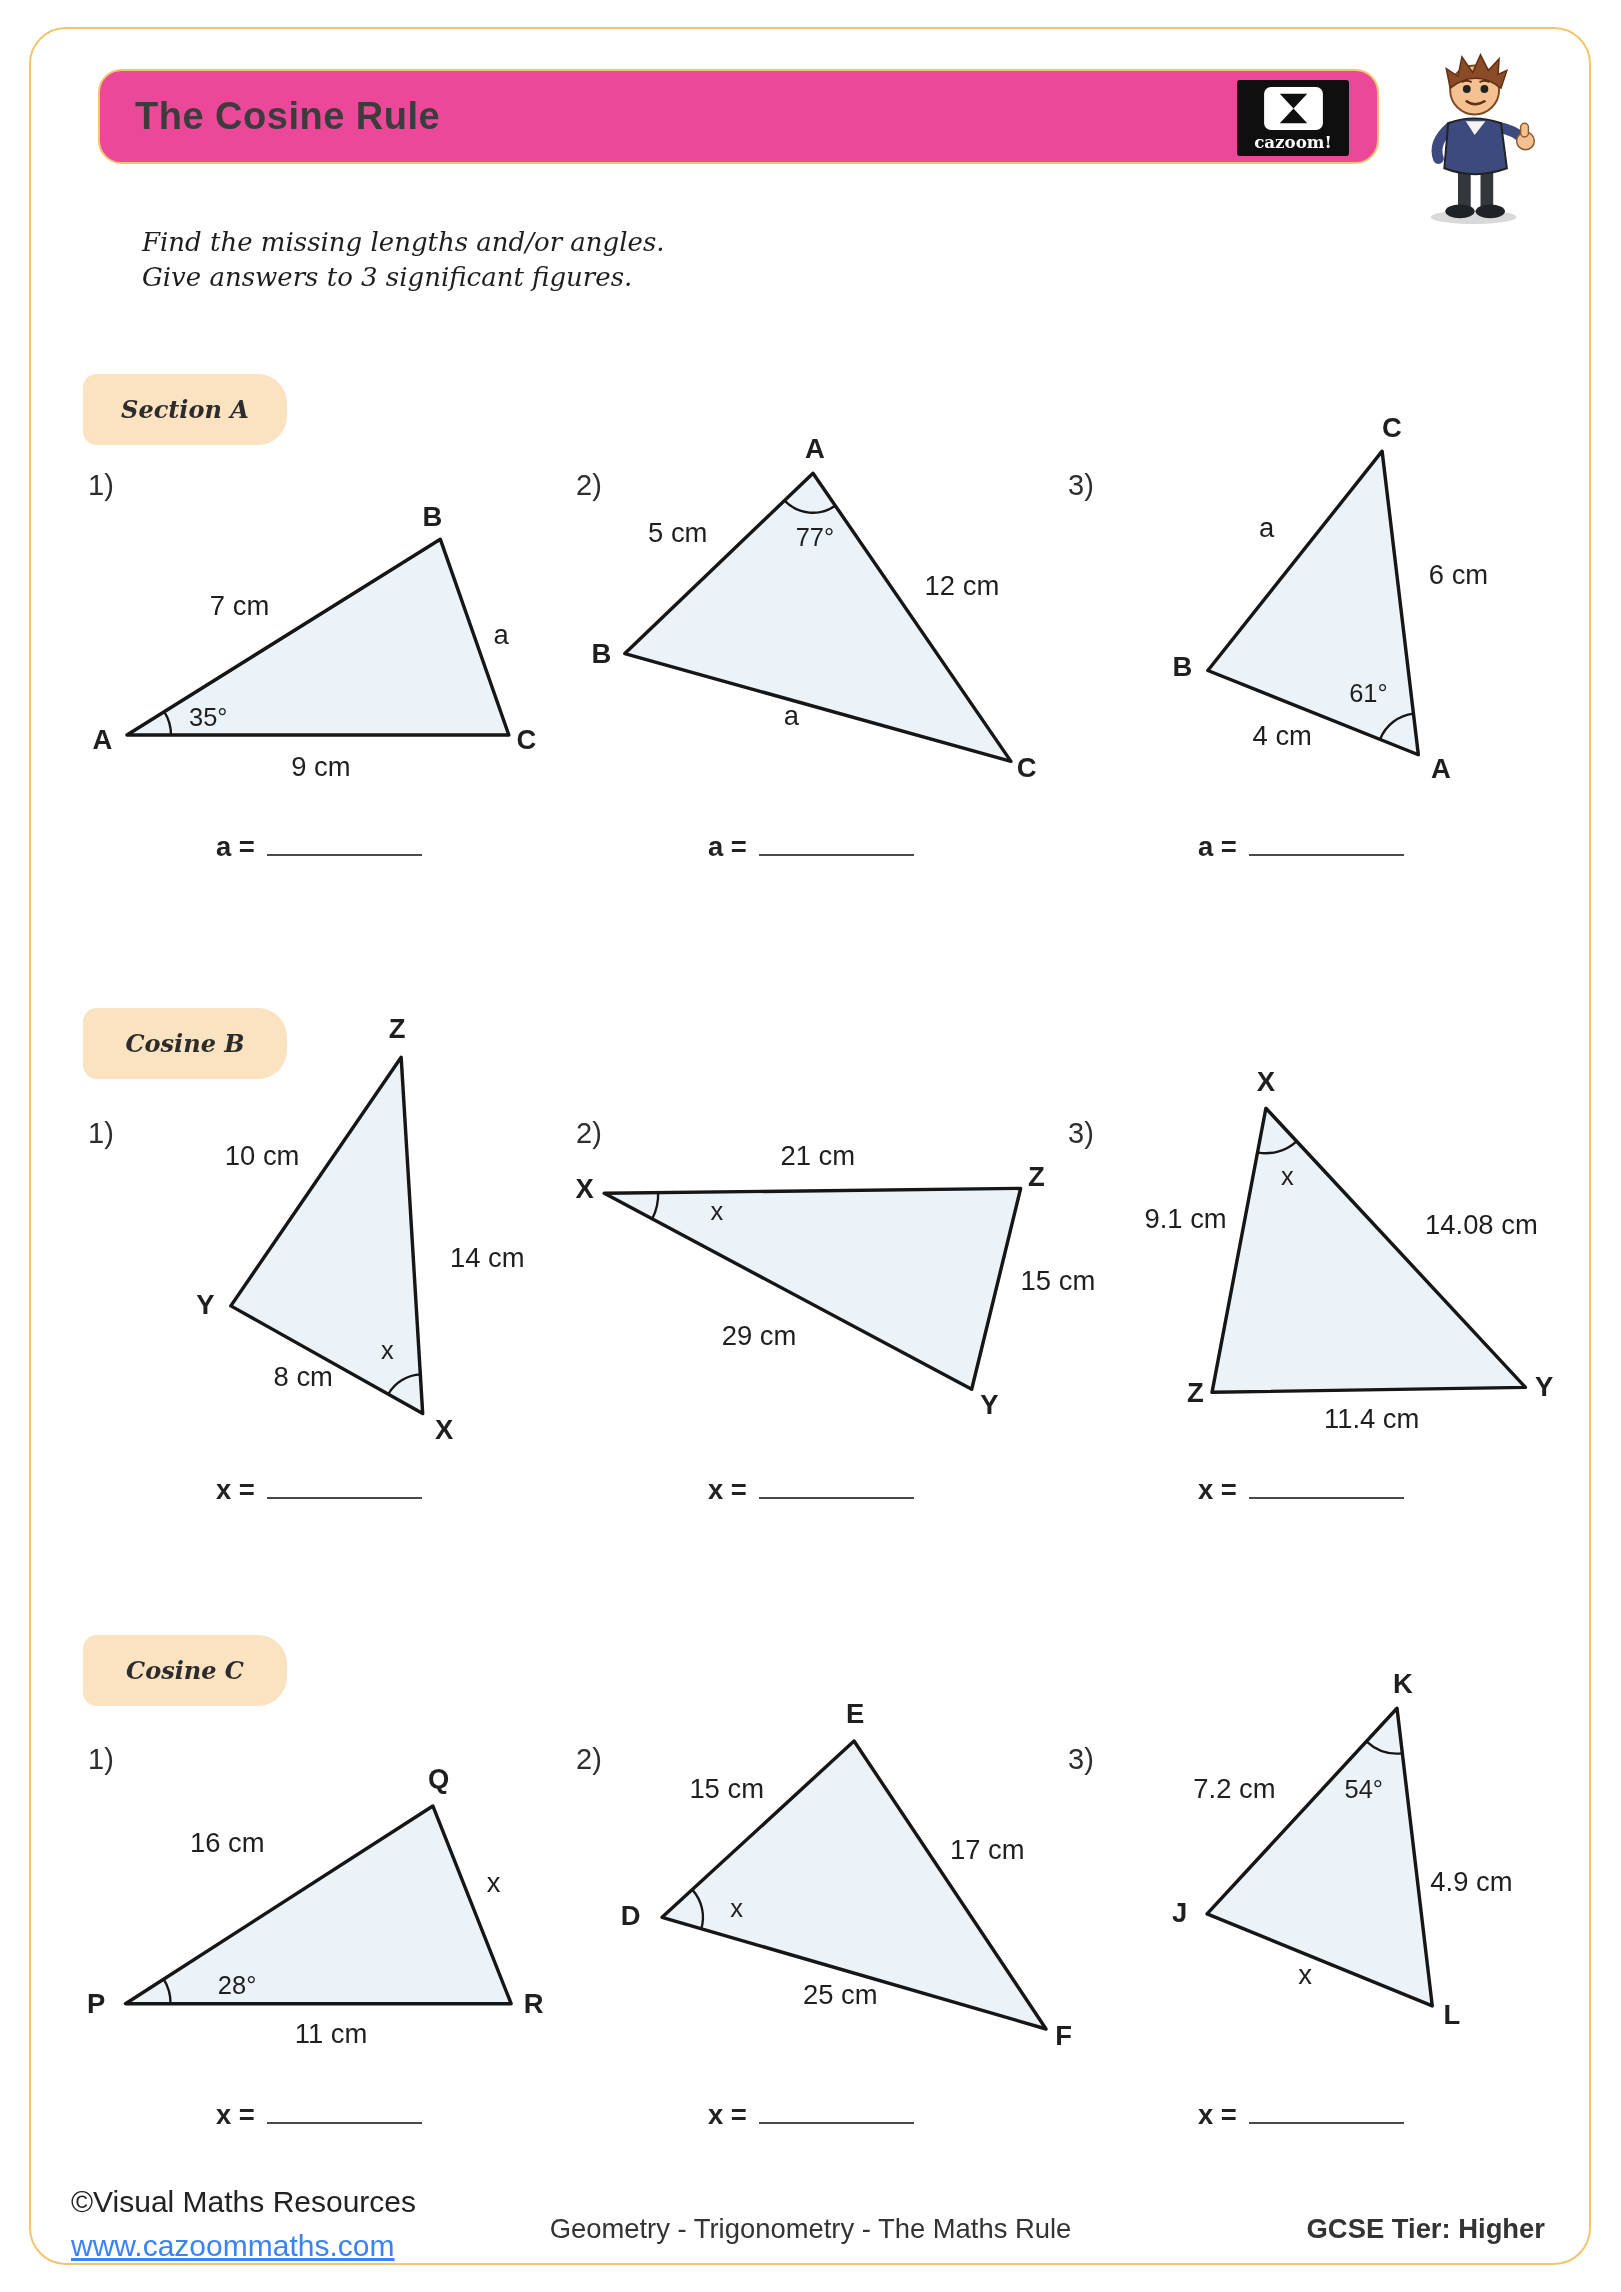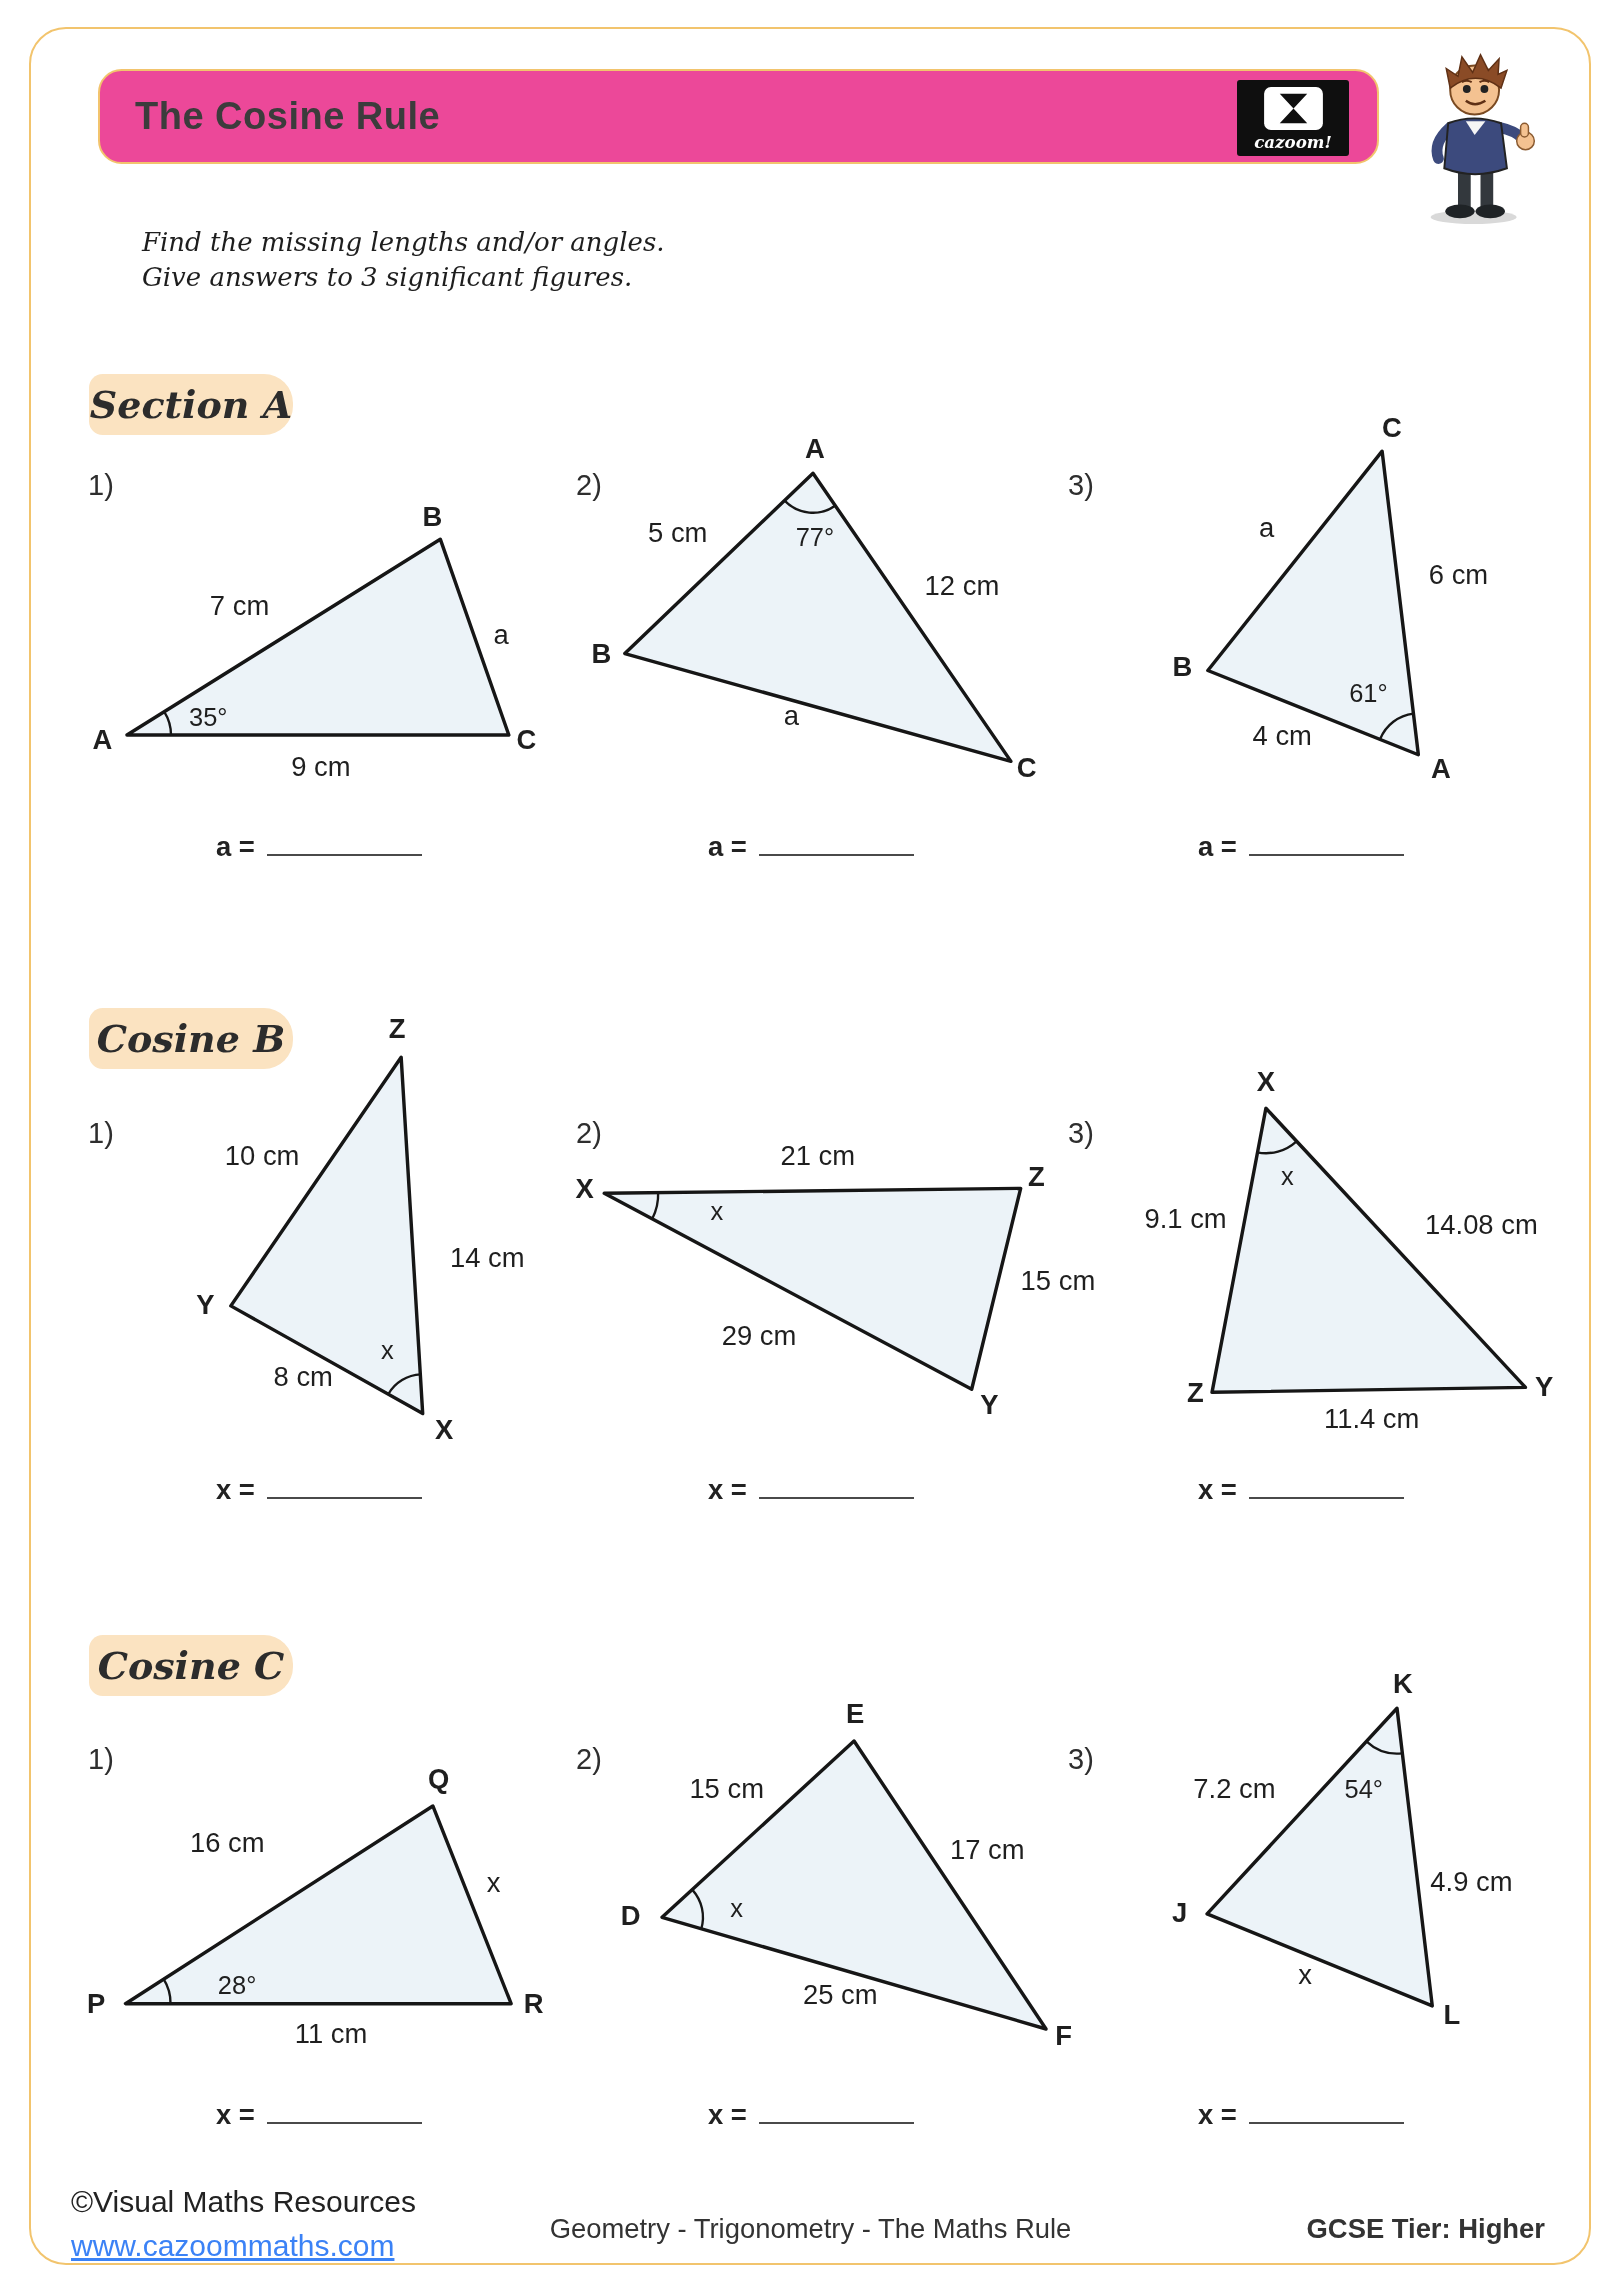--- a/index.html
+++ b/index.html
@@ -17,32 +17,32 @@
     border:2.9px solid #F2C46D; border-radius:23.5px; background:#ec4899;
     display:flex; align-items:center; padding-left:35px;
   }
   .page-title { font-size:38px; font-weight:800; color:#3c3c3c; letter-spacing:0.5px; }
   .logo {
     position:absolute; left:1237px; top:80px; width:112px; height:76px;
     background:#0f0f0f; border-radius:2.9px; display:flex; flex-direction:column; align-items:center;
   }
   .logo svg { margin-top:3.9px; }
   .logo-text {
-    color:#fff; font-family:"DejaVu Serif", serif; font-style:italic; font-weight:bold;
+    color:#fff; font-family:"DejaVu Serif", serif; font-weight:bold;
     font-size:16.7px; line-height:1; margin-top:1px;
   }
   .mascot { position:absolute; left:1397px; top:45px; width:167px; height:181px; }
   .instructions {
     position:absolute; left:142px; top:225px; font-family:"DejaVu Serif", serif;
     font-style:italic; font-size:26px; color:#1e1e1e; line-height:1.35;
   }
   .section-label {
-    position:absolute; left:89px; width:204px; height:61px; background:#FBE3C1;
+    position:absolute; left:83px; width:204px; height:71px; background:#FBE3C1;
     border-radius:13.7px 29px 29px 13.7px; display:flex; align-items:center; justify-content:center;
-    font-family:"DejaVu Serif", serif; font-style:italic; font-weight:bold; font-size:38px; color:#2c2c2c;
+    font-family:"DejaVu Serif", serif; font-style:italic; font-weight:bold; font-size:24px; color:#2c2c2c;
   }
   .num { position:absolute; font-size:29px; color:#2e2e2e; }
   .tri { position:absolute; overflow:visible; }
   .tri polygon { fill:#ECF3F8; stroke:#161616; stroke-width:3.5px; stroke-linejoin:round; }
   .tri .arc { fill:none; stroke:#161616; stroke-width:2.4px; }
   .tri text { fill:#1f1f1f; font-family:"Liberation Sans", sans-serif; }
   .vx { font-size:28px; font-weight:bold; }
   .sd { font-size:28px; }
   .an { font-size:26px; }
   .answer { position:absolute; font-size:27.4px; color:#222; white-space:nowrap; }

